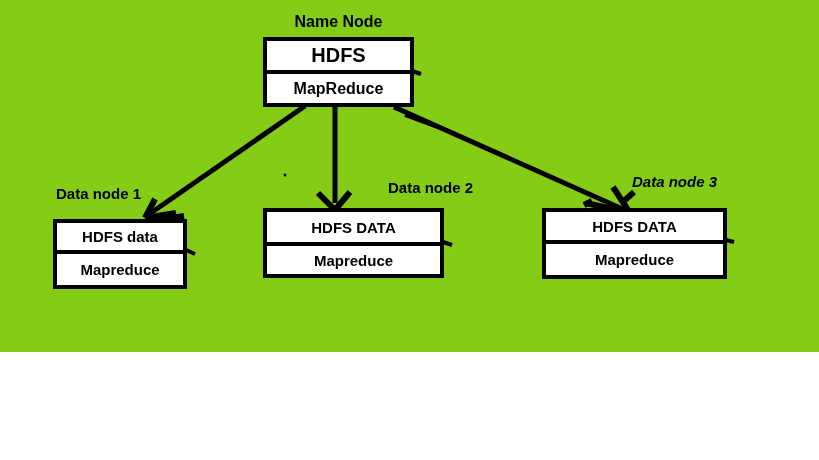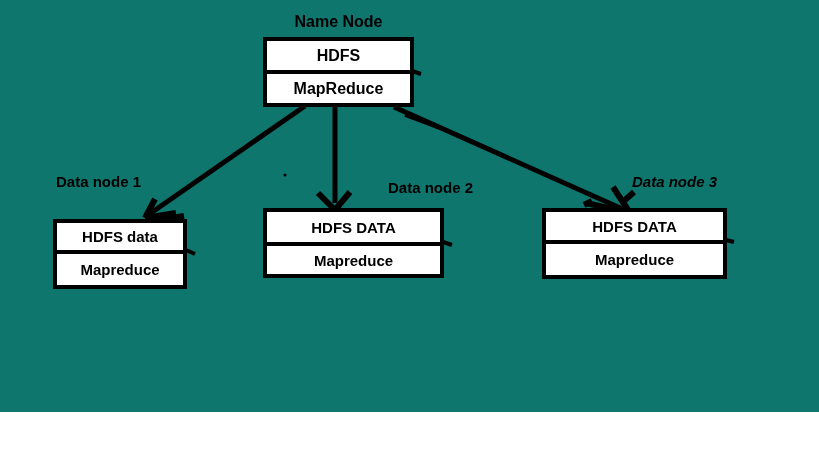--- a/index.html
+++ b/index.html
@@ -3,22 +3,22 @@
 <meta charset="utf-8">
 <style>
   html, body {
     margin: 0;
     padding: 0;
     background: #ffffff;
   }
   .canvas {
     position: relative;
     width: 819px;
-    height: 412px;
-    background: #0f766e;
+    height: 352px;
+    background: #84cc16;
     font-family: "Liberation Sans", sans-serif;
     color: #000000;
     overflow: hidden;
   }
   .arrows-layer {
     position: absolute;
     left: 0;
     top: 0;
     width: 819px;
     height: 460px;
@@ -48,30 +48,30 @@
     text-align: right;
   }
   .label {
     position: absolute;
     font-weight: bold;
     font-size: 15px;
     white-space: nowrap;
   }
   
   #name-node { left: 263px; top: 37px; width: 151px; height: 70px; }
-  #name-node .row-top { height: 33px; font-size: 16px; }
+  #name-node .row-top { height: 33px; font-size: 20px; }
   #name-node .row-bottom { font-size: 16px; }
   #name-node-label {
     left: 263px; top: 13px; width: 151px;
     text-align: center; font-size: 16px;
   }
   
   #data-node-1 { left: 53px;  top: 219px; width: 134px; height: 70px; }
   #data-node-1 .row-top { height: 31px; }
-  #data-node-1-label { left: 56px; top: 173px; }
+  #data-node-1-label { left: 56px; top: 185px; }
   
   #data-node-2 { left: 263px; top: 208px; width: 181px; height: 70px; }
   #data-node-2 .row-top { height: 34px; }
   #data-node-2-label { left: 352px; top: 179px; margin-left: 36px; }
   
   #data-node-3 { left: 542px; top: 208px; width: 185px; height: 71px; }
   #data-node-3 .row-top { height: 32px; }
   #data-node-3-label { left: 632px; top: 173px; font-style: italic; }
 </style>
 </head>

